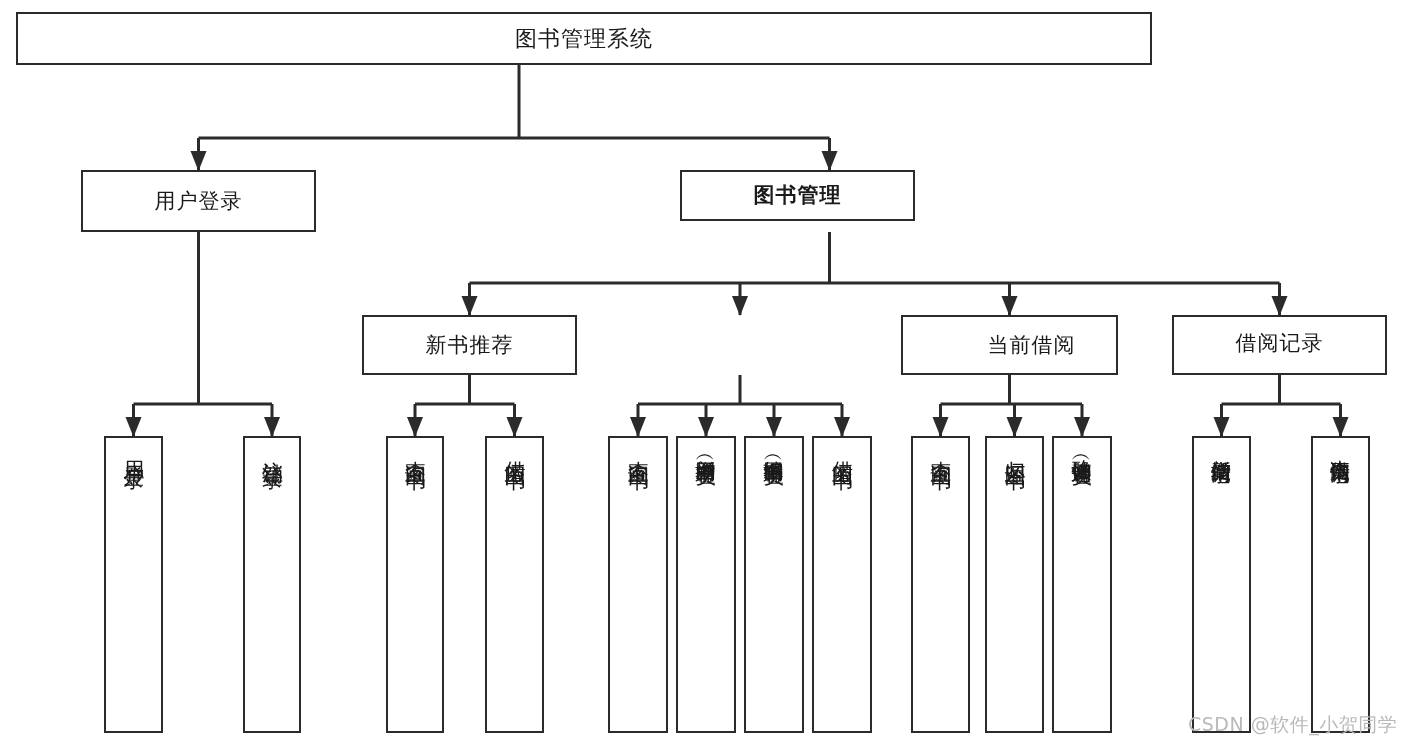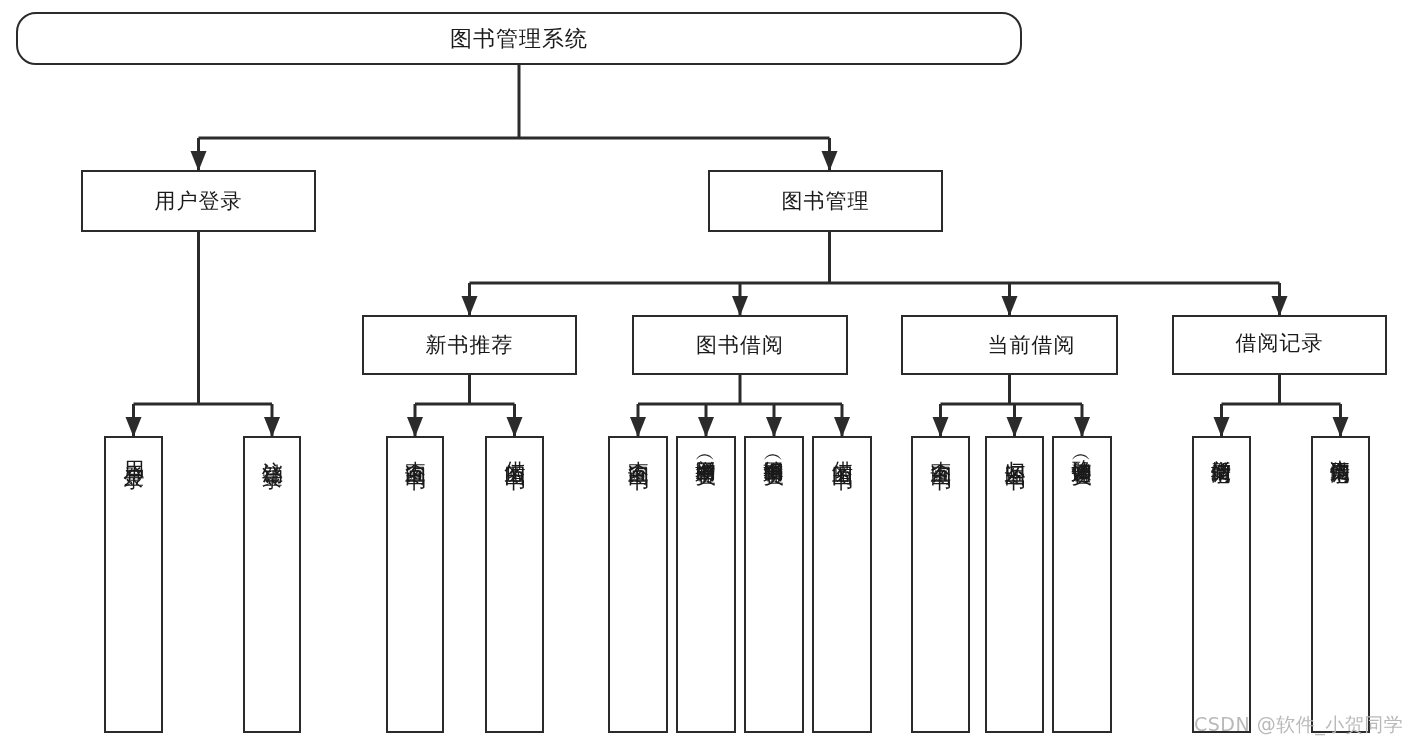--- a/index.html
+++ b/index.html
@@ -66,21 +66,20 @@
     letter-spacing: 1px;
   }
   .watermark {
     position: absolute;
     left: 1188px;
     top: 712px;
     font-size: 19px;
     color: #b9b9b9;
     white-space: nowrap;
     letter-spacing: 0.5px;
-    margin-left: 6px;
   }
 </style>
 </head>
 <body>
 
 <div id="canvas">
 
   <svg id="edges" viewBox="0 0 1405 747" xmlns="http://www.w3.org/2000/svg">
       <line x1="519" y1="65" x2="519" y2="138" stroke="#2b2b2b" stroke-width="3"></line>
       <line x1="198.5" y1="138" x2="829.5" y2="138" stroke="#2b2b2b" stroke-width="3"></line>
@@ -129,39 +128,36 @@
       <line x1="1082" y1="404" x2="1082" y2="436" stroke="#2b2b2b" stroke-width="3"></line>
       <polygon points="1074,417 1090,417 1082,437" fill="#2b2b2b"></polygon>
       <line x1="1279.5" y1="375" x2="1279.5" y2="404" stroke="#2b2b2b" stroke-width="3"></line>
       <line x1="1221.5" y1="404" x2="1340.5" y2="404" stroke="#2b2b2b" stroke-width="3"></line>
       <line x1="1221.5" y1="404" x2="1221.5" y2="436" stroke="#2b2b2b" stroke-width="3"></line>
       <polygon points="1213.5,417 1229.5,417 1221.5,437" fill="#2b2b2b"></polygon>
       <line x1="1340.5" y1="404" x2="1340.5" y2="436" stroke="#2b2b2b" stroke-width="3"></line>
       <polygon points="1332.5,417 1348.5,417 1340.5,437" fill="#2b2b2b"></polygon>
     </svg>
 
-  <div class="node root horiz" id="n-root" style="left: 16px; top: 12px; width: 1006px; height: 53px; border-radius: 20px;">
+  <div class="node root horiz" id="n-root" style="left: 16px; top: 12px; width: 1136px; height: 53px;">
     <span class="node-label">图书管理系统</span>
   </div>
 
   <div class="node horiz" id="n-user_login" style="left: 81px; top: 170px; width: 235px; height: 62px;">
     <span class="node-label">用户登录</span>
   </div>
 
-  <div class="node horiz" id="n-book_manage" style="left: 708px; top: 170px; width: 235px; height: 62px;">
+  <div class="node horiz" id="n-book_manage" style="left: 680px; top: 170px; width: 235px; height: 51px; font-weight: bold;">
     <span class="node-label">图书管理</span>
   </div>
 
   <div class="node horiz" id="n-new_book_rec" style="left: 362px; top: 315px; width: 215px; height: 60px;">
     <span class="node-label">新书推荐</span>
   </div>
 
-  <div class="node horiz" id="n-book_borrow" style="left: 632px; top: 315px; width: 216px; height: 60px;">
-    <span class="node-label">图书借阅</span>
-  </div>
 
   <div class="node horiz" id="n-current_borrow" style="left: 901px; top: 315px; width: 217px; height: 60px; padding-left: 44px;">
     <span class="node-label">当前借阅</span>
   </div>
 
   <div class="node horiz" id="n-borrow_record" style="left: 1172px; top: 315px; width: 215px; height: 60px; font-family: Liberation Mono, monospace;">
     <span class="node-label">借阅记录</span>
   </div>
 
   <div class="node leaf" id="n-leaf_user_login" style="left: 104px; top: 436px; width: 59px; height: 297px;">

